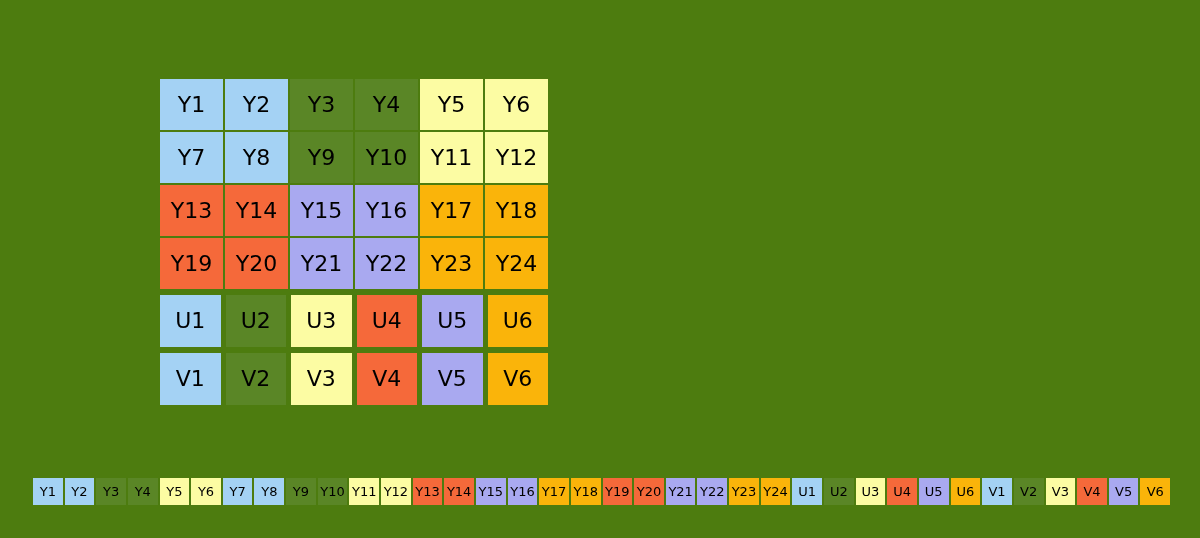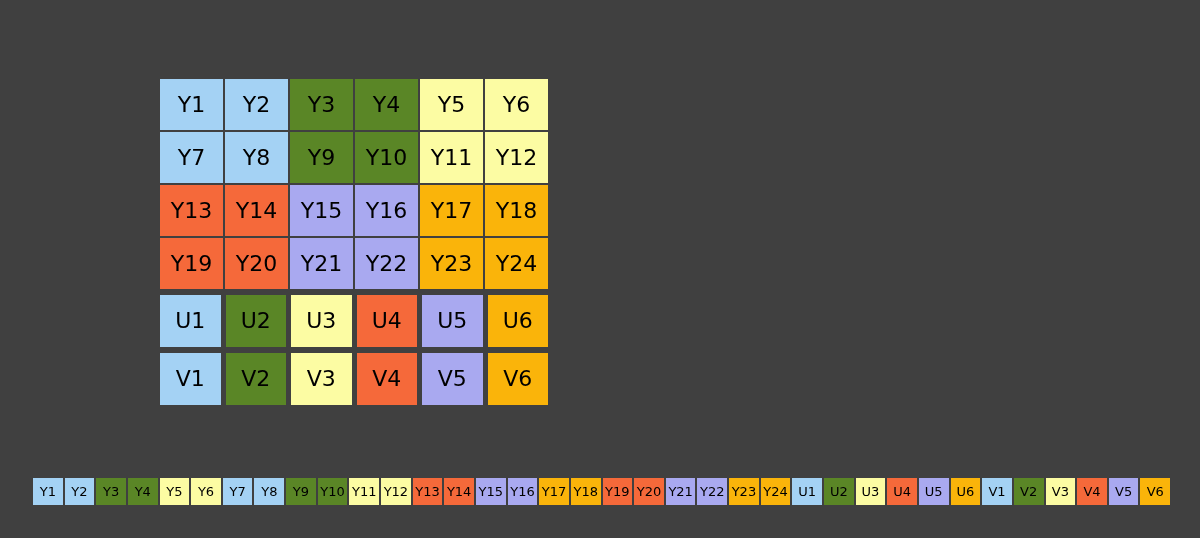--- a/index.html
+++ b/index.html
@@ -2,21 +2,21 @@
 <html><head>
 <meta charset="utf-8">
 <style>
   html, body { margin: 0; padding: 0; background: #000; }
   body {
     width: 1200px; height: 538px;
     font-family: "DejaVu Sans", "Liberation Sans", sans-serif;
   }
   .stage {
     position: relative; width: 1200px; height: 538px;
-    background: #404040; overflow: hidden;
+    background: #4d7c0f; overflow: hidden;
   }
   .block {
     position: absolute; left: 160px; top: 79px; width: 388px;
   }
   .y-grid {
     display: grid;
     grid-template-columns: repeat(6, 1fr);
     grid-auto-rows: 51px;
     gap: 2px;
   }

